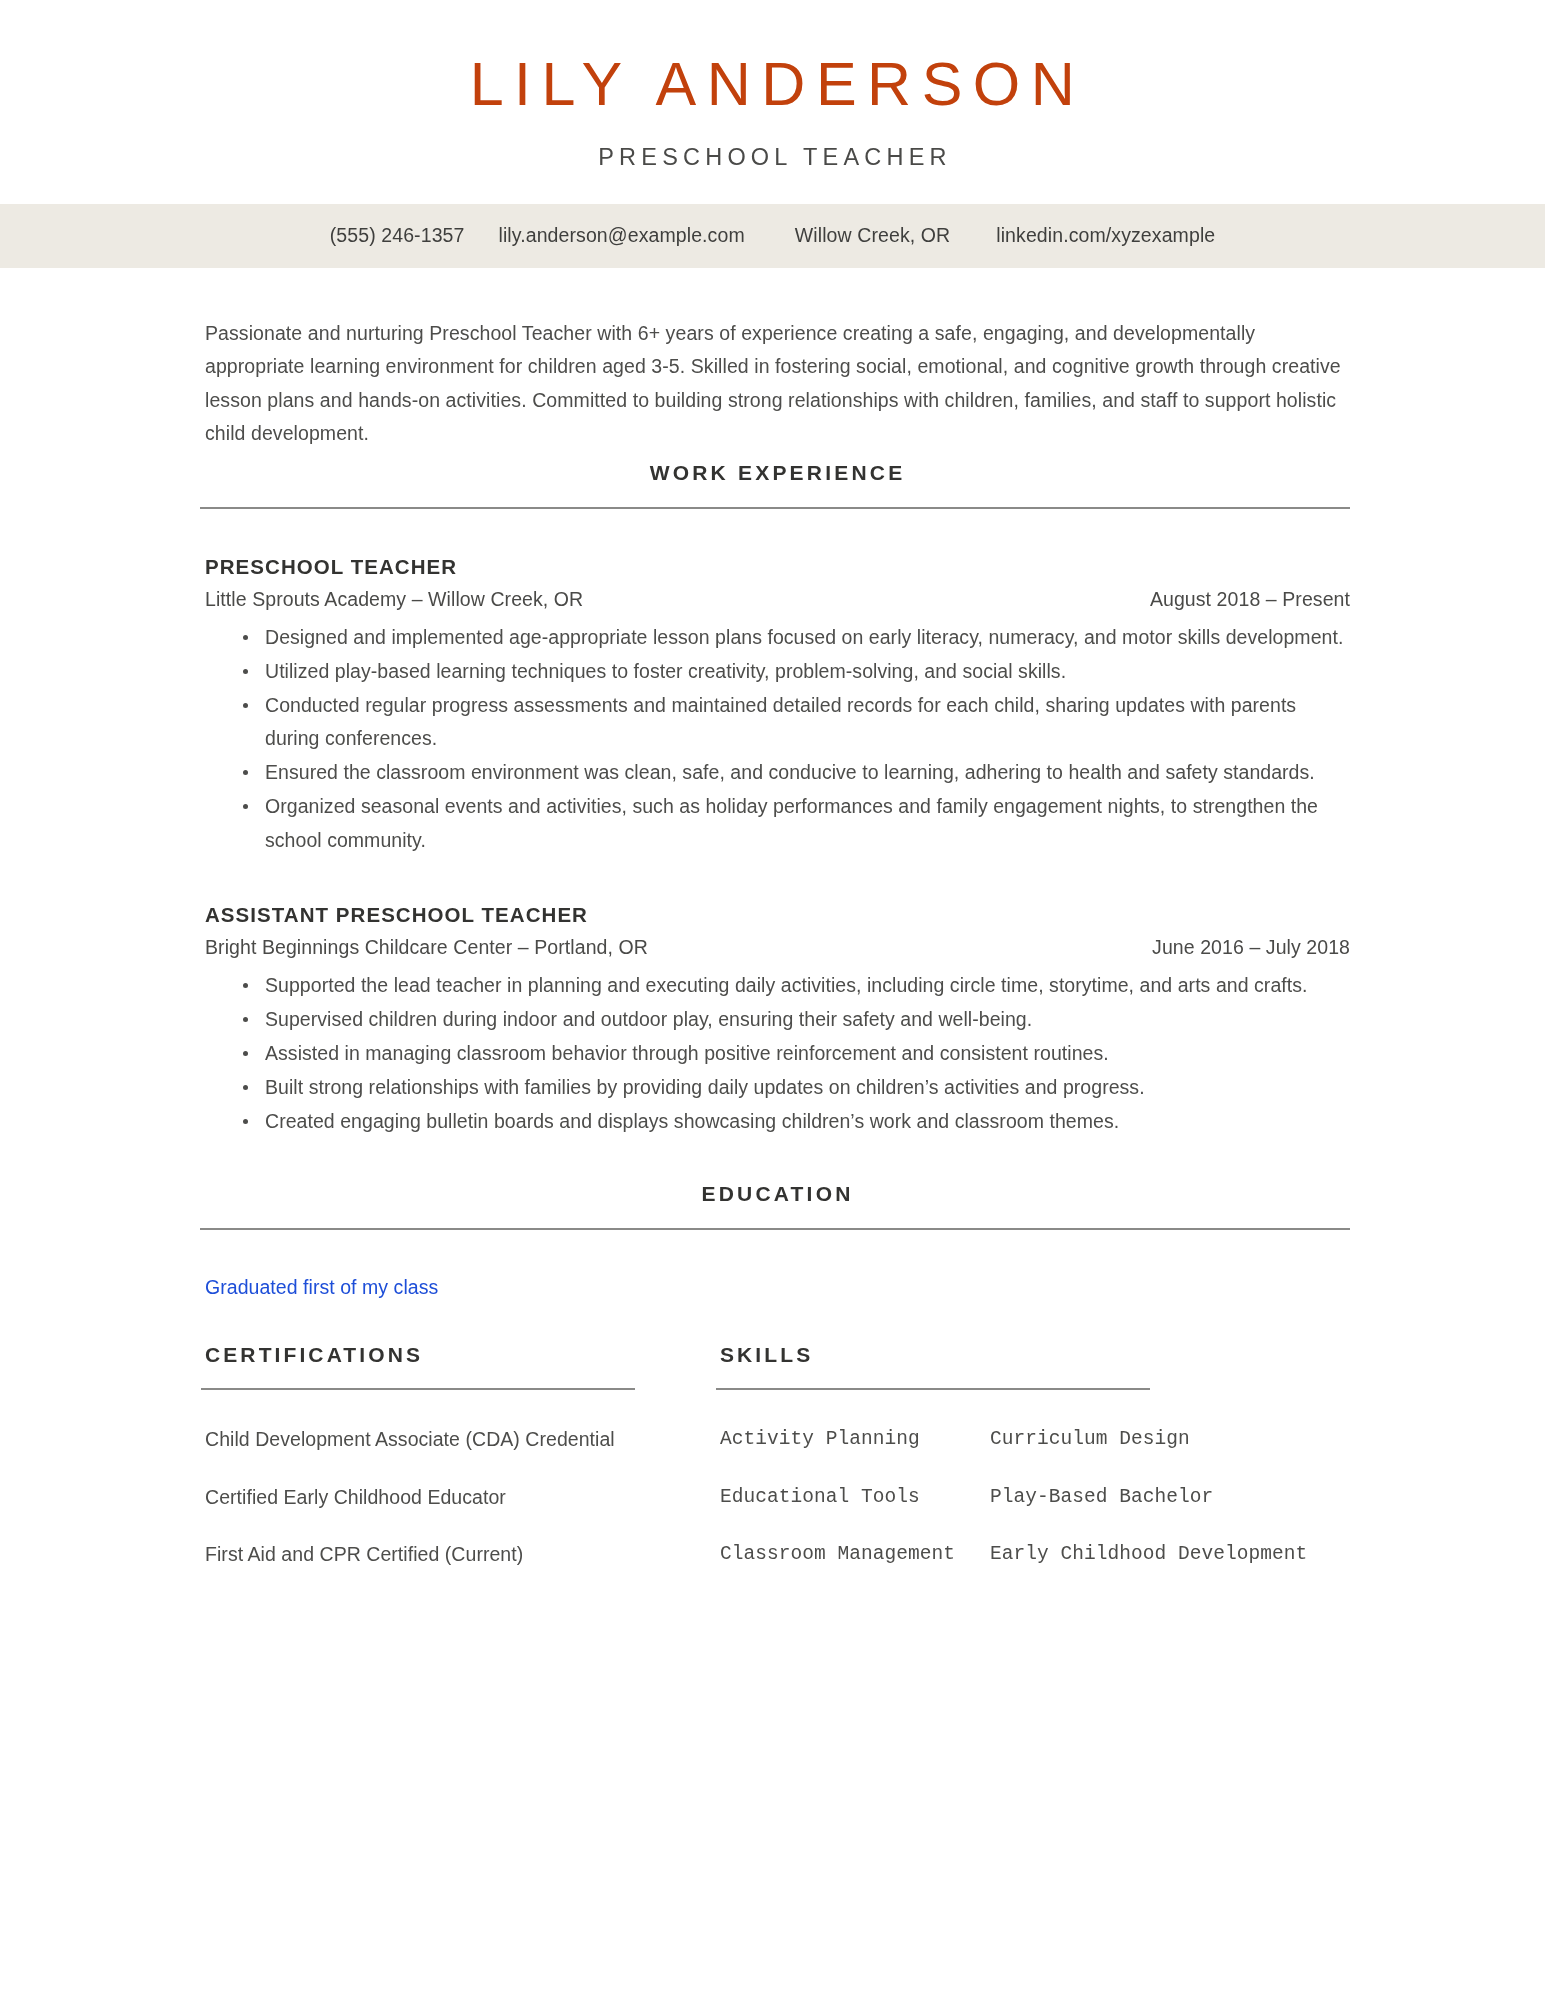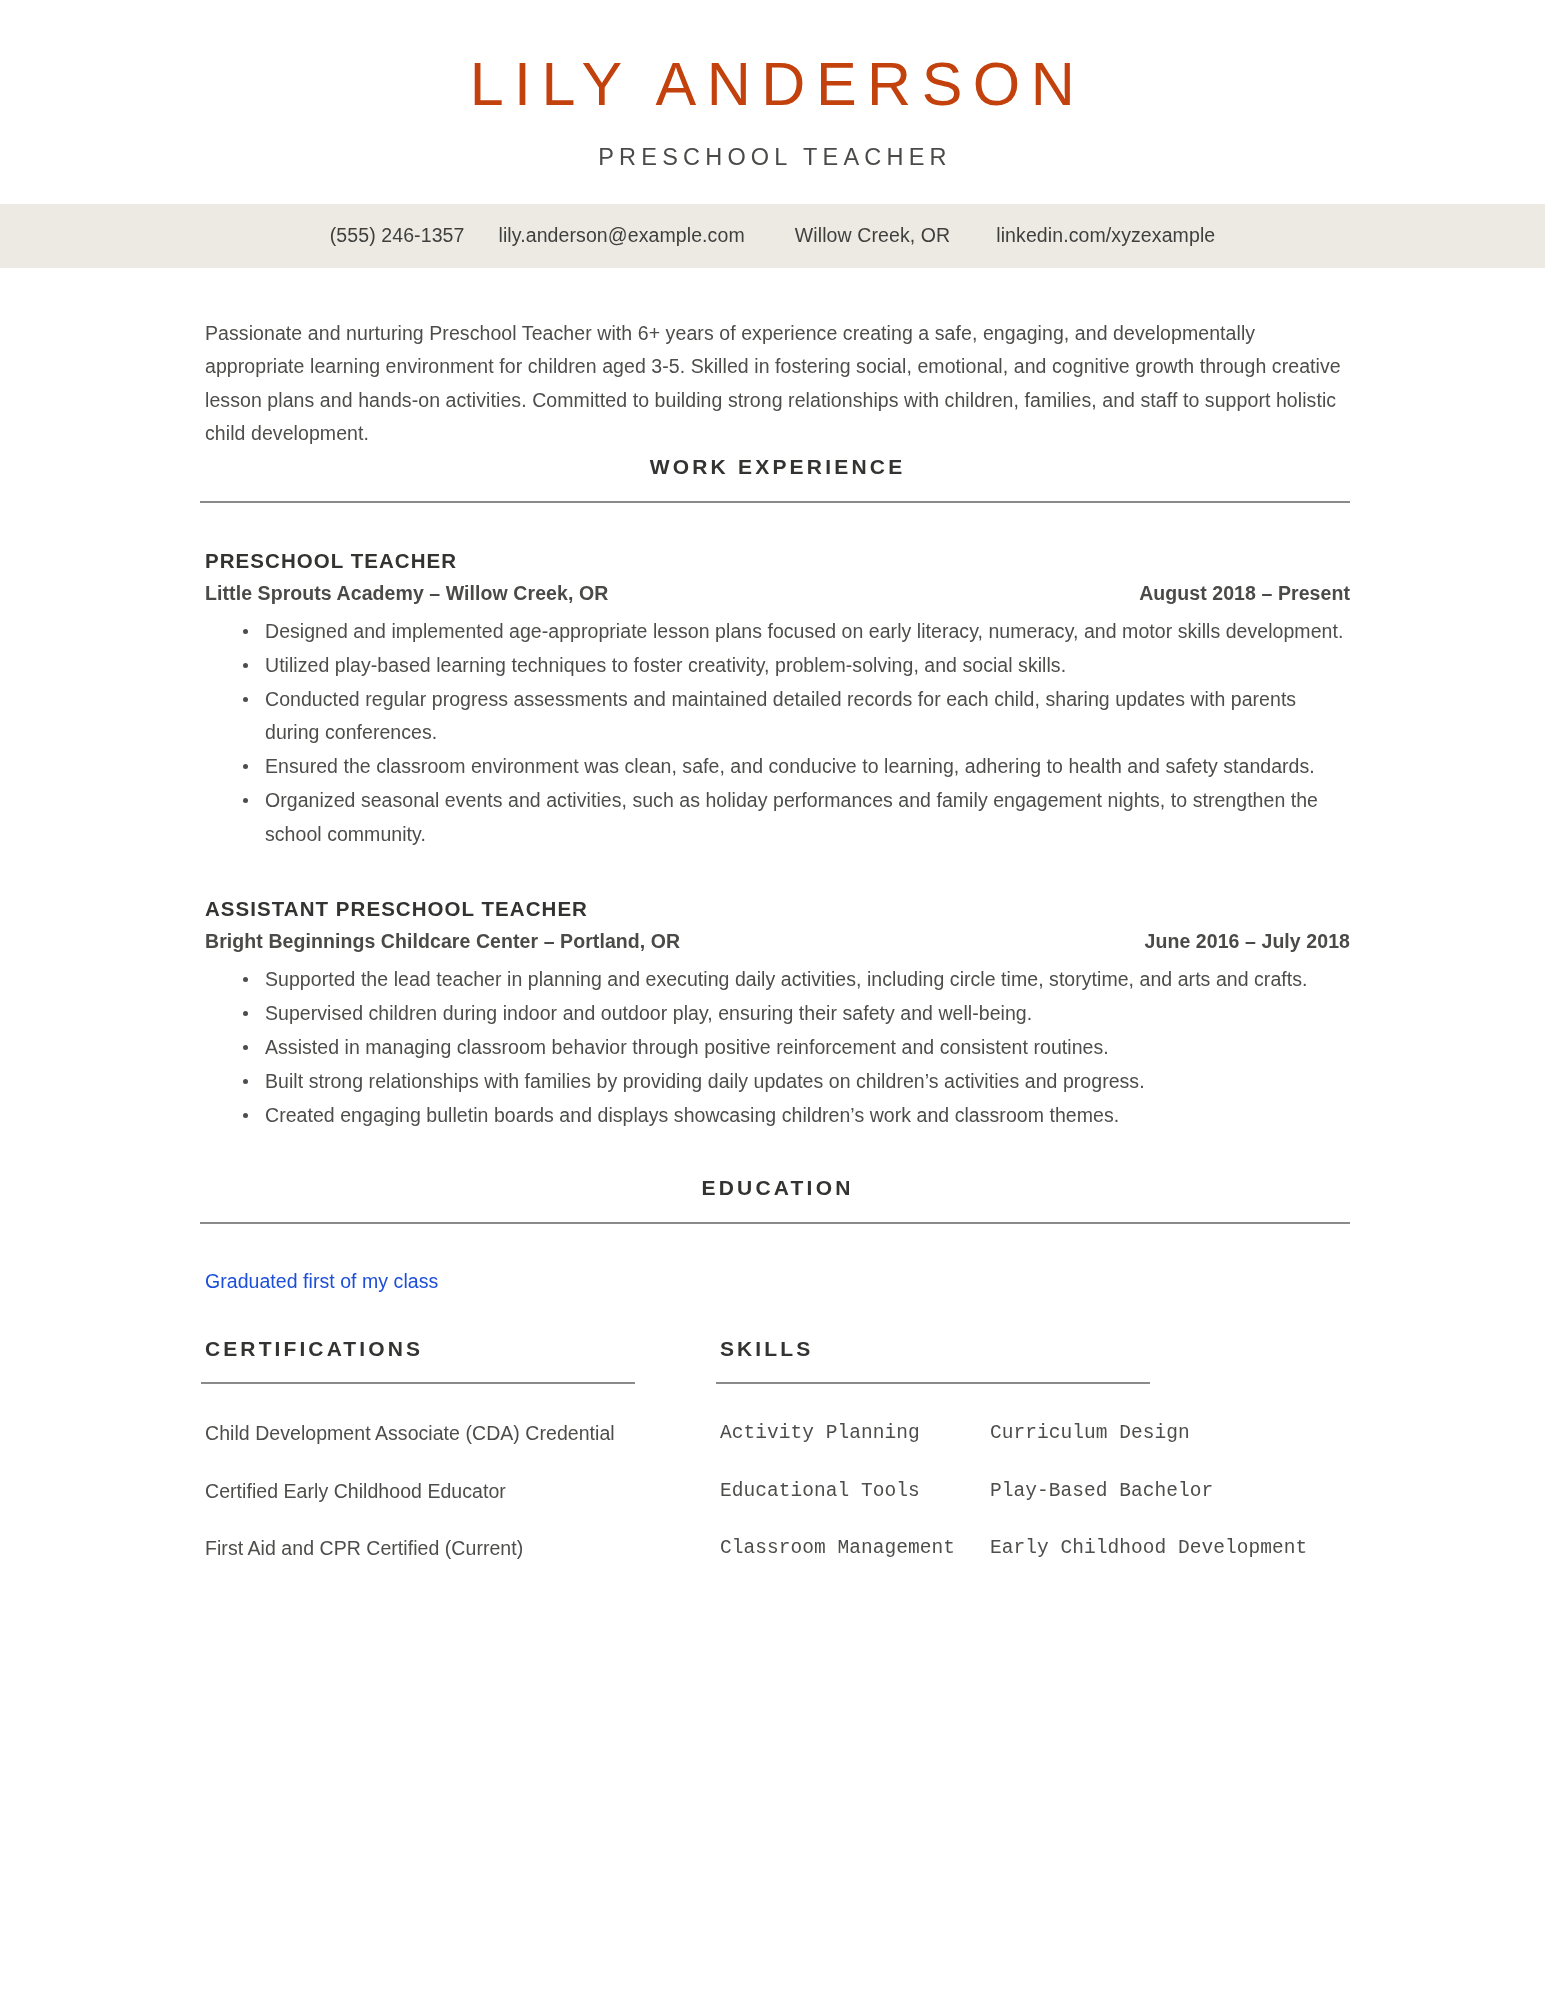--- a/index.html
+++ b/index.html
@@ -95,40 +95,39 @@
     margin: 0;
   }
   .rule-full {
     height: 0;
     border: 0;
     border-top: 2px solid #8a8a88;
     margin: 22px 0 0 -5px;
     width: 1150px;
   }
 
-  .work-section { margin-top: 4px; }
+  .work-section { margin-top: 10px; }
 
   
   .job { margin-top: 46px; }
   .job:first-of-type { margin-top: 48px; }
   .job-role {
     font-size: 20.5px;
     font-weight: 700;
     letter-spacing: 1.05px;
     color: #333331;
     margin: 0 0 9px 0;
   }
   .job-meta {
     display: flex;
     justify-content: space-between;
     align-items: baseline;
     font-size: 19.5px;
     color: #4a4a48;
     letter-spacing: 0.08px;
-    font-weight: bold;
   }
   .job-company { white-space: nowrap; }
   .job-dates { white-space: nowrap; }
 
   ul.bullets {
     margin: 10px 0 0 0;
     padding-left: 38px;
     list-style: none;
   }
   ul.bullets li {

